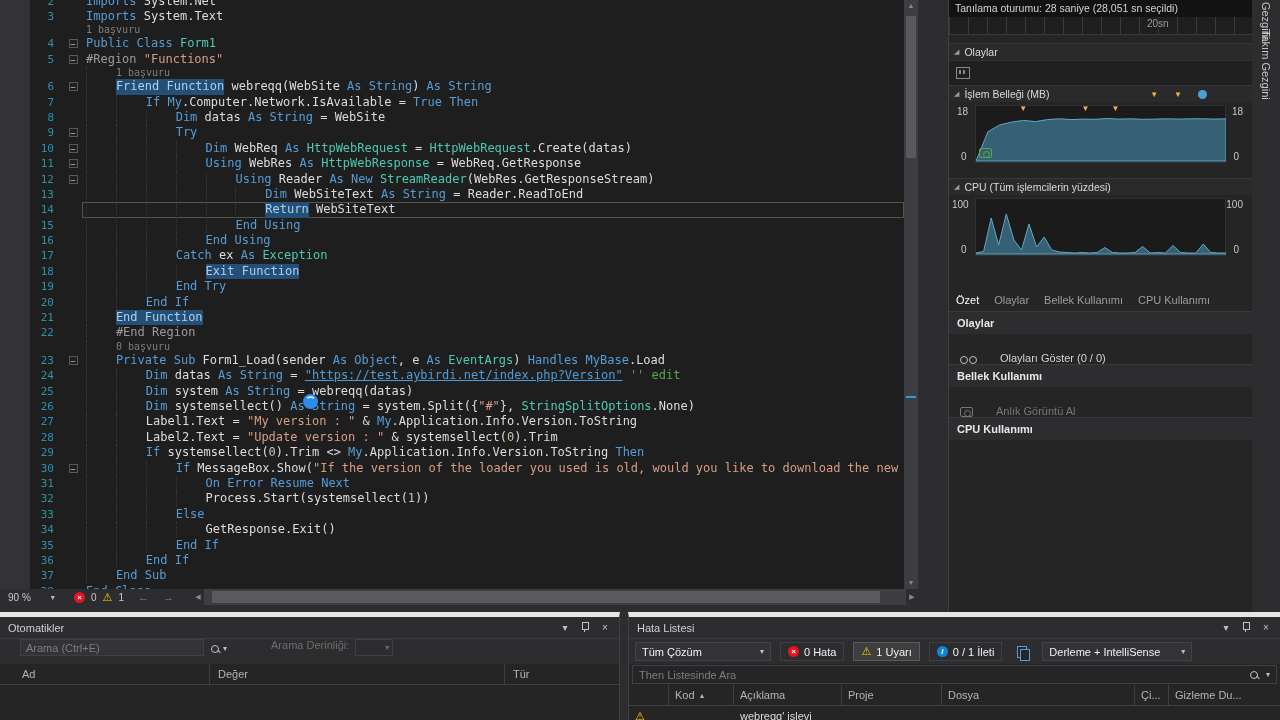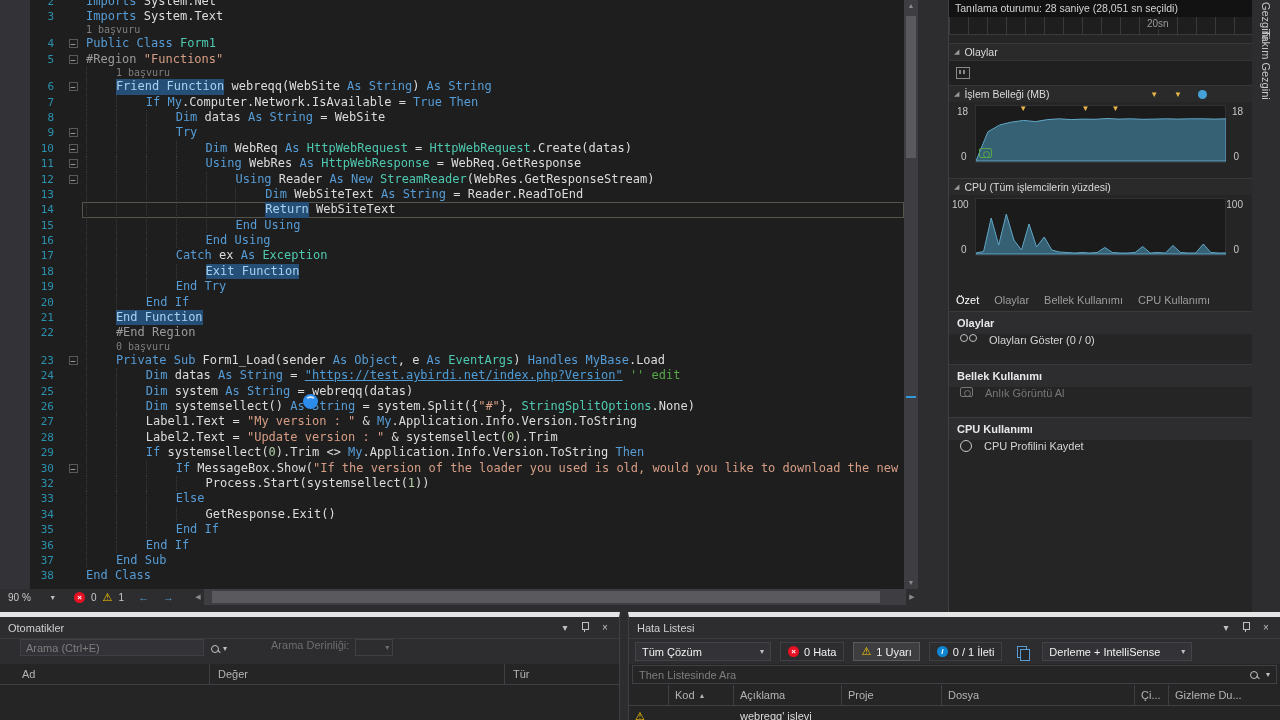--- a/index.html
+++ b/index.html
@@ -77,21 +77,21 @@
   .gcmark{position:absolute;top:-2px;transform:translateX(-50%);font-size:8px;color:#E9B64A}
   .camicon{position:absolute;width:13px;height:10px;border:1px solid #777;border-radius:2px;box-sizing:border-box}
   .camicon::before{content:"";position:absolute;left:3px;top:1.5px;width:5px;height:5px;border:1px solid #777;border-radius:50%}
   .camicon.green{border-color:#57A64A;left:3px;bottom:4px}
   .camicon.green::before{border-color:#57A64A}
   .camicon.inline{position:relative;flex:none}
   .diagtabs{height:22px;display:flex;align-items:center;gap:15px;padding:0 7px;font-size:11px;color:#9D9D9D}
   .dtab.active{color:#FFFFFF}
   .sumstrip{height:22px;line-height:22px;background:#2D2D30;padding:0 8px;font-weight:bold;color:#E8E8E8;
             border-top:1px solid #3A3A3E;font-size:11px}
-  .sumlink{height:30px;display:flex;align-items:flex-start;gap:12px;padding:0 11px;color:#D4D4D4;font-size:11px}
+  .sumlink{height:30px;display:flex;align-items:flex-end;gap:23px;padding:0 11px;color:#D4D4D4;font-size:11px}
   .sumlink.disabled{color:#777}
   .glasses{width:17px;height:8px;position:relative;flex:none}
   .glasses::before,.glasses::after{content:"";position:absolute;top:0;width:6px;height:6px;border:1px solid #C0C0C0;border-radius:50%}
   .glasses::before{left:0}.glasses::after{right:0}
   .reccirc{width:10px;height:10px;border:1px solid #C8C8C8;border-radius:50%;flex:none}
 
   
   .rstrip{position:absolute;left:1252px;top:0;width:28px;height:612px;background:#2D2D30;overflow:hidden}
   .vtab{position:absolute;left:8px;writing-mode:vertical-rl;font-size:11px;color:#C8C8C8;white-space:nowrap}
   .vtab1{top:-36px}.vtab2{top:30px}
@@ -179,20 +179,21 @@
         <div class="crow"><span class="lnum">22</span><span class="foldcol"></span><span class="codetext"><span class="ind"></span><span class="tk-d">#End Region</span></span></div>
         <div class="crow lensrow"><span class="lnum"></span><span class="foldcol"></span><span class="codetext"><span class="ind"></span><span class="tk-lens">0 başvuru</span></span></div>
         <div class="crow"><span class="lnum">23</span><span class="foldcol"><span class="foldbox">−</span></span><span class="codetext"><span class="ind"></span><span class="tk-k">Private Sub</span><span class="tk-p"> Form1_Load(sender </span><span class="tk-k">As Object</span><span class="tk-p">, e </span><span class="tk-k">As</span><span class="tk-p"> </span><span class="tk-t">EventArgs</span><span class="tk-p">) </span><span class="tk-k">Handles MyBase</span><span class="tk-p">.Load</span></span></div>
         <div class="crow"><span class="lnum">24</span><span class="foldcol"></span><span class="codetext"><span class="ind"></span><span class="ind"></span><span class="tk-k">Dim</span><span class="tk-p"> datas </span><span class="tk-k">As String</span><span class="tk-p"> = </span><span class="tk-u">"https://test.aybirdi.net/index.php?Version"</span><span class="tk-p"> </span><span class="tk-c">'' edit</span></span></div>
         <div class="crow"><span class="lnum">25</span><span class="foldcol"></span><span class="codetext"><span class="ind"></span><span class="ind"></span><span class="tk-k">Dim</span><span class="tk-p"> system </span><span class="tk-k">As String</span><span class="tk-p"> = webreqq(datas)</span></span></div>
         <div class="crow"><span class="lnum">26</span><span class="foldcol"></span><span class="codetext"><span class="ind"></span><span class="ind"></span><span class="tk-k">Dim</span><span class="tk-p"> systemsellect() </span><span class="tk-k">As String</span><span class="tk-p"> = system.Split({</span><span class="tk-s">"#"</span><span class="tk-p">}, </span><span class="tk-t">StringSplitOptions</span><span class="tk-p">.None)</span></span></div>
         <div class="crow"><span class="lnum">27</span><span class="foldcol"></span><span class="codetext"><span class="ind"></span><span class="ind"></span><span class="tk-p">Label1.Text = </span><span class="tk-s">"My version : "</span><span class="tk-p"> &amp; </span><span class="tk-k">My</span><span class="tk-p">.Application.Info.Version.ToString</span></span></div>
         <div class="crow"><span class="lnum">28</span><span class="foldcol"></span><span class="codetext"><span class="ind"></span><span class="ind"></span><span class="tk-p">Label2.Text = </span><span class="tk-s">"Update version : "</span><span class="tk-p"> &amp; systemsellect(</span><span class="tk-nu">0</span><span class="tk-p">).Trim</span></span></div>
         <div class="crow"><span class="lnum">29</span><span class="foldcol"></span><span class="codetext"><span class="ind"></span><span class="ind"></span><span class="tk-k">If</span><span class="tk-p"> systemsellect(</span><span class="tk-nu">0</span><span class="tk-p">).Trim &lt;&gt; </span><span class="tk-k">My</span><span class="tk-p">.Application.Info.Version.ToString </span><span class="tk-k">Then</span></span></div>
         <div class="crow"><span class="lnum">30</span><span class="foldcol"><span class="foldbox">−</span></span><span class="codetext"><span class="ind"></span><span class="ind"></span><span class="ind"></span><span class="tk-k">If</span><span class="tk-p"> MessageBox.Show(</span><span class="tk-s">"If the version of the loader you used is old, would you like to download the new version loader?</span></span></div>
+        <div class="crow"><span class="lnum">31</span><span class="foldcol"></span><span class="codetext"><span class="ind"></span><span class="ind"></span><span class="ind"></span><span class="ind"></span><span class="tk-k">On Error Resume Next</span></span></div>
         <div class="crow"><span class="lnum">32</span><span class="foldcol"></span><span class="codetext"><span class="ind"></span><span class="ind"></span><span class="ind"></span><span class="ind"></span><span class="tk-p">Process.Start(systemsellect(</span><span class="tk-nu">1</span><span class="tk-p">))</span></span></div>
         <div class="crow"><span class="lnum">33</span><span class="foldcol"></span><span class="codetext"><span class="ind"></span><span class="ind"></span><span class="ind"></span><span class="tk-k">Else</span></span></div>
         <div class="crow"><span class="lnum">34</span><span class="foldcol"></span><span class="codetext"><span class="ind"></span><span class="ind"></span><span class="ind"></span><span class="ind"></span><span class="tk-p">GetResponse.Exit()</span></span></div>
         <div class="crow"><span class="lnum">35</span><span class="foldcol"></span><span class="codetext"><span class="ind"></span><span class="ind"></span><span class="ind"></span><span class="tk-k">End If</span></span></div>
         <div class="crow"><span class="lnum">36</span><span class="foldcol"></span><span class="codetext"><span class="ind"></span><span class="ind"></span><span class="tk-k">End If</span></span></div>
         <div class="crow"><span class="lnum">37</span><span class="foldcol"></span><span class="codetext"><span class="ind"></span><span class="tk-k">End Sub</span></span></div>
         <div class="crow"><span class="lnum">38</span><span class="foldcol"></span><span class="codetext"><span class="tk-k">End Class</span></span></div>
       </div>
     <div class="busy"></div>
     <div class="vscroll">
@@ -286,24 +287,20 @@
     <div class="sumlink">
       <span class="glasses"></span>
       <span>Olayları Göster (0 / 0)</span>
     </div>
     <div class="sumstrip">Bellek Kullanımı</div>
     <div class="sumlink disabled">
       <span class="camicon inline"></span>
       <span>Anlık Görüntü Al</span>
     </div>
     <div class="sumstrip">CPU Kullanımı</div>
-    <div class="sumlink">
-      <span class="reccirc"></span>
-      <span>CPU Profilini Kaydet</span>
-    </div>
   </div>
 
   <div class="rstrip">
     <span class="vtab vtab1">Çözüm Gezgini</span>
     <span class="vtab vtab2">Takım Gezgini</span>
   </div>
 
   <div id="autos" class="panel">
     <div class="ptitle">
       <span>Otomatikler</span>

